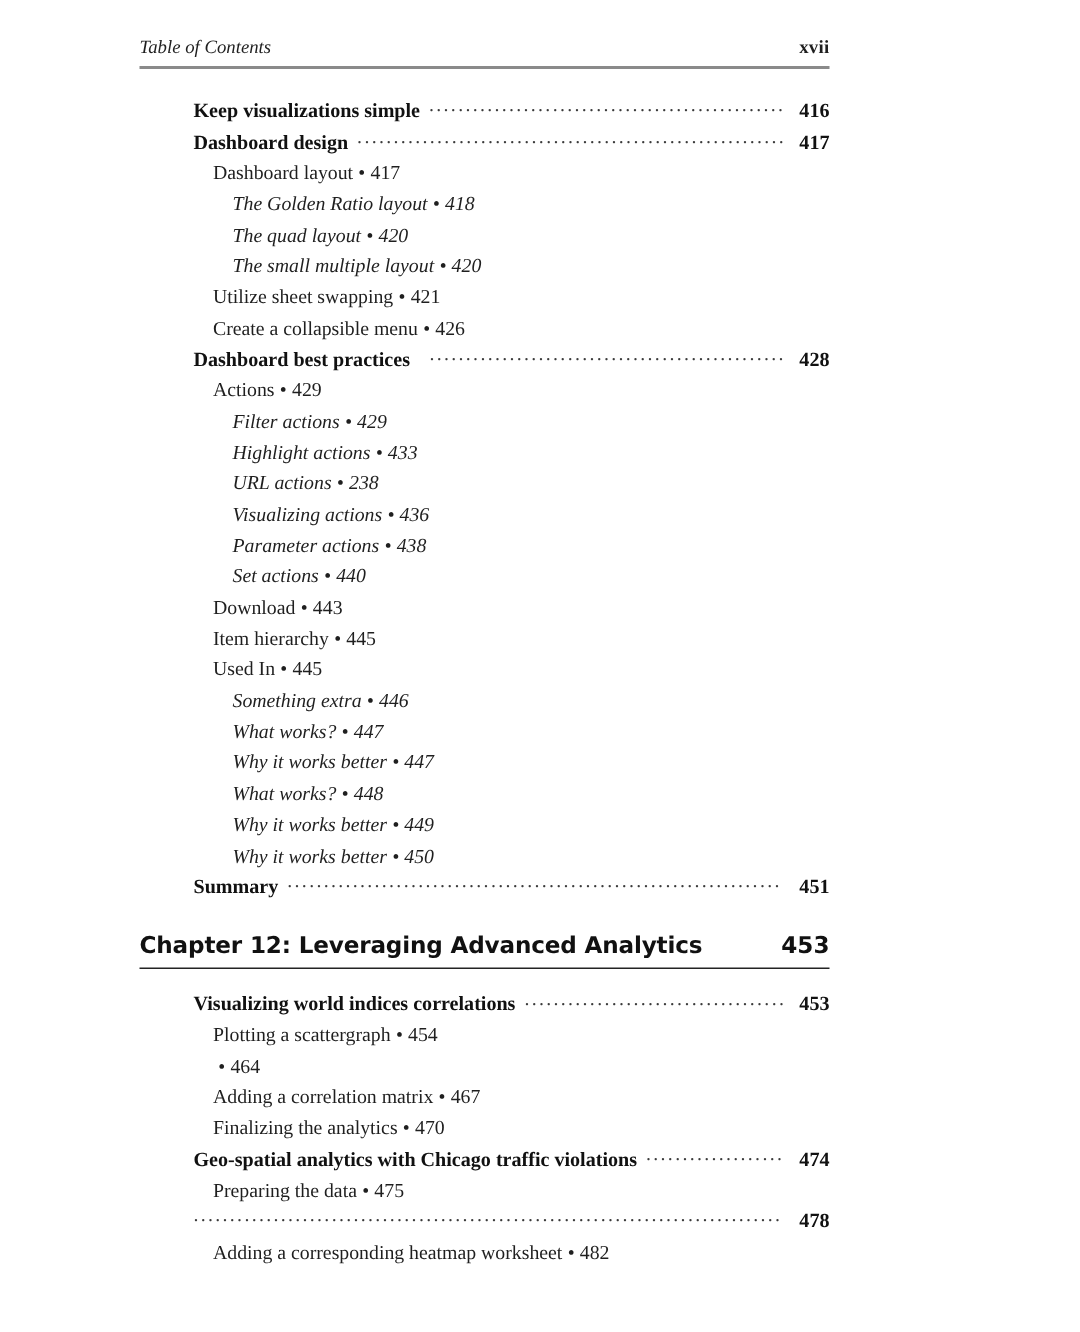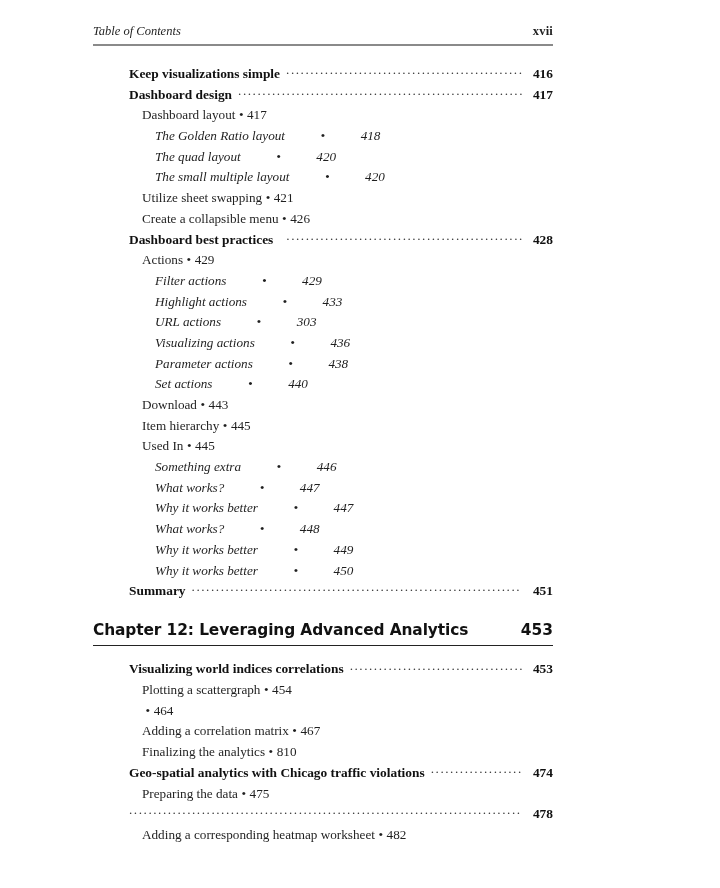--- a/index.html
+++ b/index.html
@@ -98,21 +98,20 @@
     font-size: 13.2px;
     color: #1f1f1f;
   }
   
   .row.lvl3 {
     padding-left: 26px;
     font-style: italic;
     font-weight: 400;
     font-size: 13.2px;
     color: #1f1f1f;
-    gap: 32px;
   }
   .sep { padding: 0 3.5px; }
 
   
   .chapter {
     margin-top: 19px;
   }
   .chapter-line {
     display: flex;
     align-items: baseline;
@@ -203,21 +202,21 @@
         <span>429</span>
       </div>
       <div class="row lvl3">
         <span class="title">Highlight actions</span>
         <span class="sep">•</span>
         <span>433</span>
       </div>
       <div class="row lvl3">
         <span class="title">URL actions</span>
         <span class="sep">•</span>
-        <span>303</span>
+        <span>238</span>
       </div>
       <div class="row lvl3">
         <span class="title">Visualizing actions</span>
         <span class="sep">•</span>
         <span>436</span>
       </div>
       <div class="row lvl3">
         <span class="title">Parameter actions</span>
         <span class="sep">•</span>
         <span>438</span>
@@ -301,21 +300,21 @@
           <span>464</span>
         </div>
         <div class="row lvl2">
           <span class="title">Adding a correlation matrix</span>
           <span class="sep">•</span>
           <span>467</span>
         </div>
         <div class="row lvl2">
           <span class="title">Finalizing the analytics</span>
           <span class="sep">•</span>
-          <span>810</span>
+          <span>470</span>
         </div>
         <div class="row lvl1">
           <span class="title">Geo-spatial analytics with Chicago traffic violations</span>
           <span class="leader"></span>
           <span class="folio">474</span>
         </div>
         <div class="row lvl2">
           <span class="title">Preparing the data</span>
           <span class="sep">•</span>
           <span>475</span>

